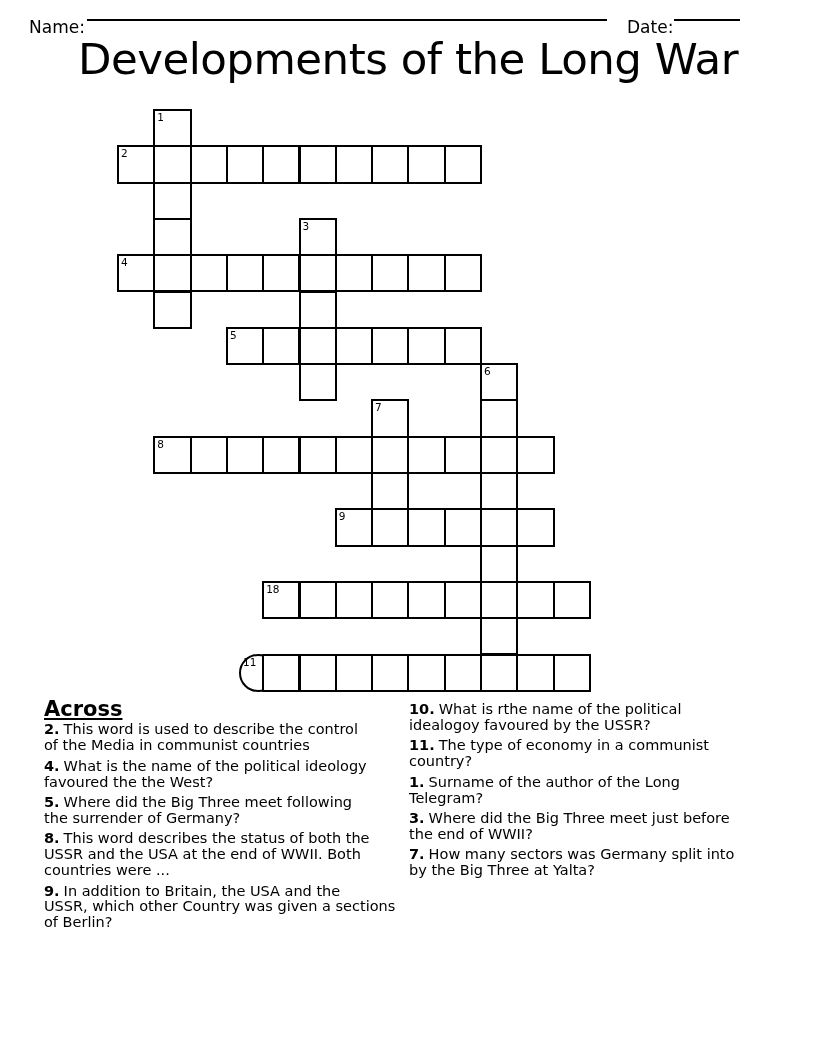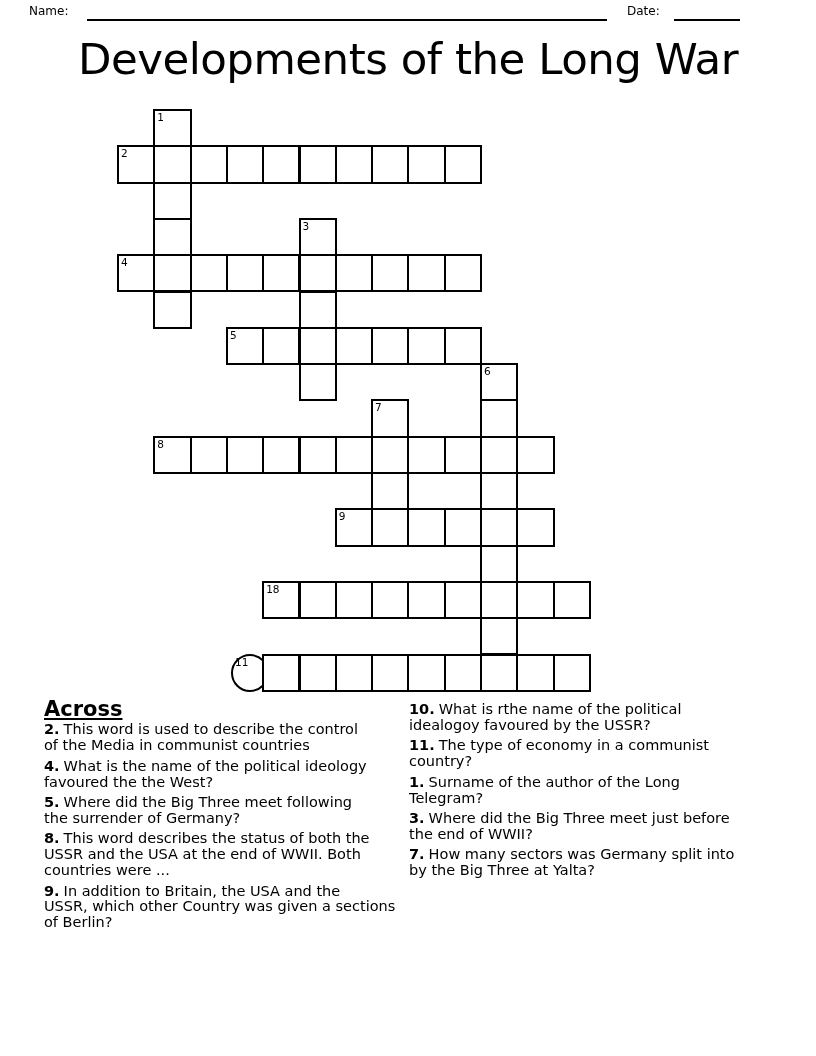--- a/index.html
+++ b/index.html
@@ -5,21 +5,21 @@
   html, body { margin: 0; padding: 0; }
   body {
     width: 816px; height: 1056px;
     background: #ffffff; color: #000000;
     font-family: "DejaVu Sans", sans-serif;
     position: relative; overflow: hidden;
   }
   .page { position: absolute; inset: 0; }
 
   
-  .hdr-label { position: absolute; top: 2px; font-size: 12px; line-height: 18px; }
+  .hdr-label { position: absolute; top: 18px; font-size: 17px; line-height: 18px; }
   .name-label { left: 29px; }
   .date-label { left: 627px; }
   .writein-line { position: absolute; top: 2px; height: 17px; border-bottom: 2px solid #000; }
   .name-line { left: 87px; width: 520px; }
   .date-line { left: 674px; width: 66px; }
 
   
   .title {
     position: absolute; top: 33px; left: 0; width: 816px;
     text-align: center; font-size: 43.5px; line-height: 52px;
@@ -155,21 +155,21 @@
         <span class="cellnum">18</span>
       </div>
       <div class="cell" style="left: 181.5px; top: 471.9px;"></div>
       <div class="cell" style="left: 217.8px; top: 471.9px;"></div>
       <div class="cell" style="left: 254.1px; top: 471.9px;"></div>
       <div class="cell" style="left: 290.4px; top: 471.9px;"></div>
       <div class="cell" style="left: 326.7px; top: 471.9px;"></div>
       <div class="cell" style="left: 363px; top: 471.9px;"></div>
       <div class="cell" style="left: 399.3px; top: 471.9px;"></div>
       <div class="cell" style="left: 435.6px; top: 471.9px;"></div>
-      <div class="cell" style="left: 114px; top: 544.5px; border-radius: 19px;">
+      <div class="cell" style="left: 122px; top: 544.5px; border-radius: 19px;">
         <span class="cellnum">11</span>
       </div>
       <div class="cell" style="left: 145.2px; top: 544.5px;"></div>
       <div class="cell" style="left: 181.5px; top: 544.5px;"></div>
       <div class="cell" style="left: 217.8px; top: 544.5px;"></div>
       <div class="cell" style="left: 254.1px; top: 544.5px;"></div>
       <div class="cell" style="left: 290.4px; top: 544.5px;"></div>
       <div class="cell" style="left: 326.7px; top: 544.5px;"></div>
       <div class="cell" style="left: 363px; top: 544.5px;"></div>
       <div class="cell" style="left: 399.3px; top: 544.5px;"></div>

